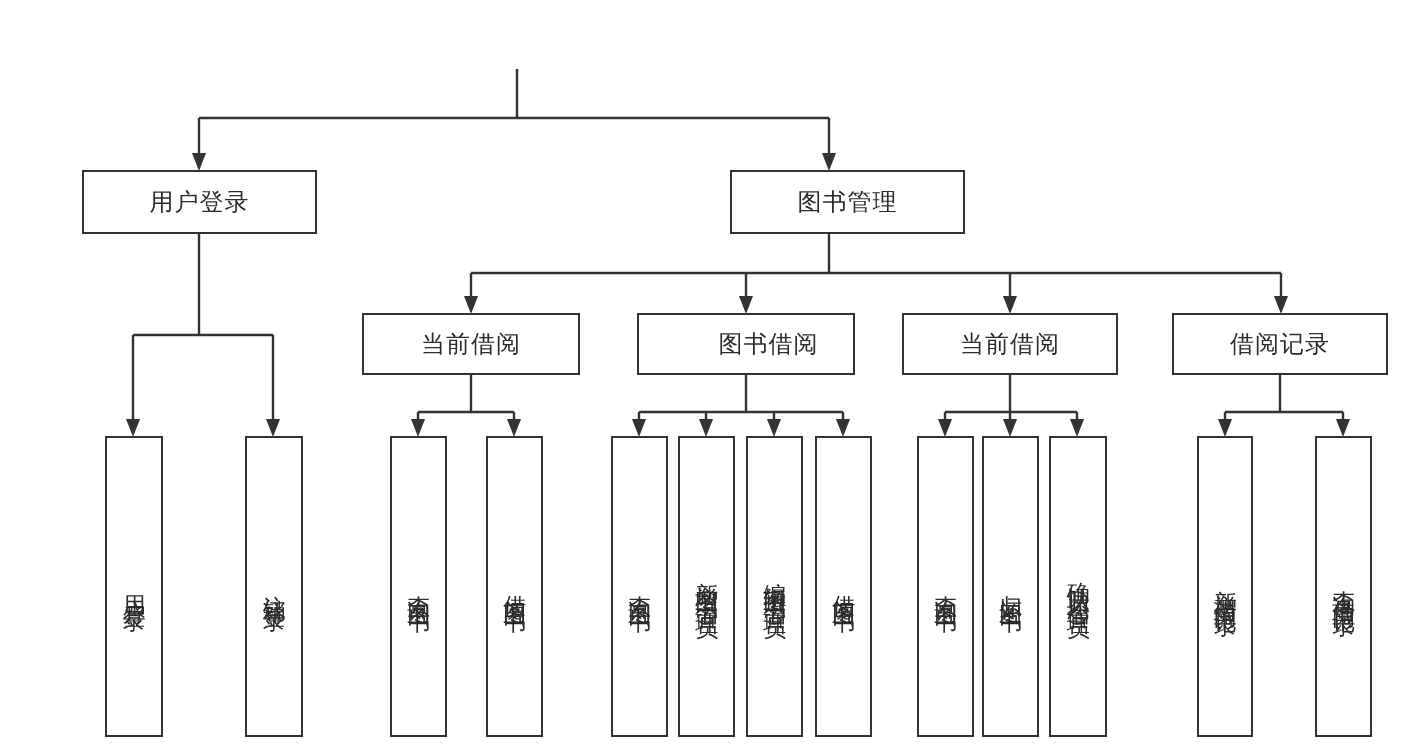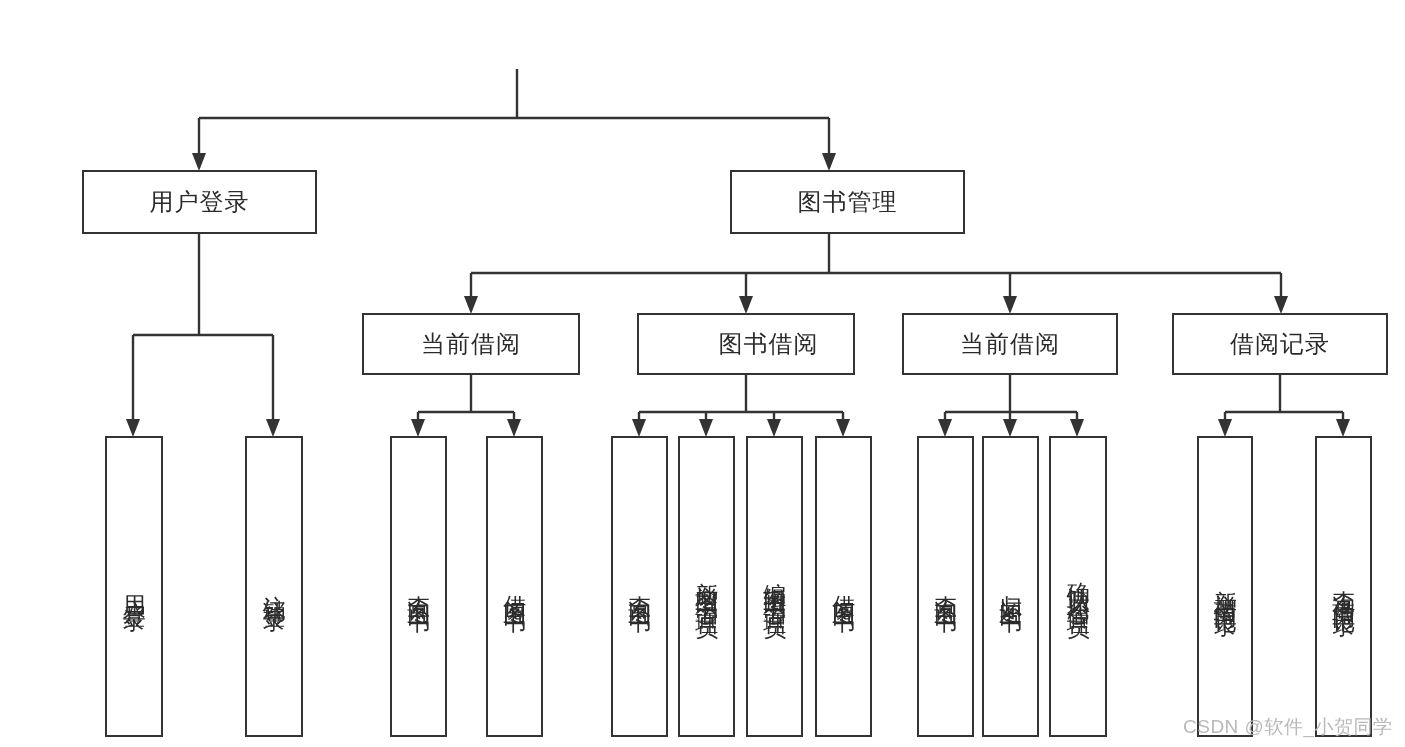--- a/index.html
+++ b/index.html
@@ -125,14 +125,13 @@
   <div class="node v" style="left:746px; top:436px; width:57px; height:301px;">编辑图书（管理员）</div>
   <div class="node v" style="left:815px; top:436px; width:57px; height:301px;">借阅图书</div>
 
   <div class="node v" style="left:917px; top:436px; width:57px; height:301px;">查询图书</div>
   <div class="node v" style="left:982px; top:436px; width:57px; height:301px;">归还图书</div>
   <div class="node v" style="left:1049px; top:436px; width:58px; height:301px;">确认归还（管理员）</div>
 
   <div class="node v" style="left:1197px; top:436px; width:56px; height:301px;">新增借阅记录</div>
   <div class="node v" style="left:1315px; top:436px; width:57px; height:301px;">查询借阅记录</div>
 
-  <div class="watermark">CSDN @软件_小贺同学</div>
 </div>
 
 </body></html>

